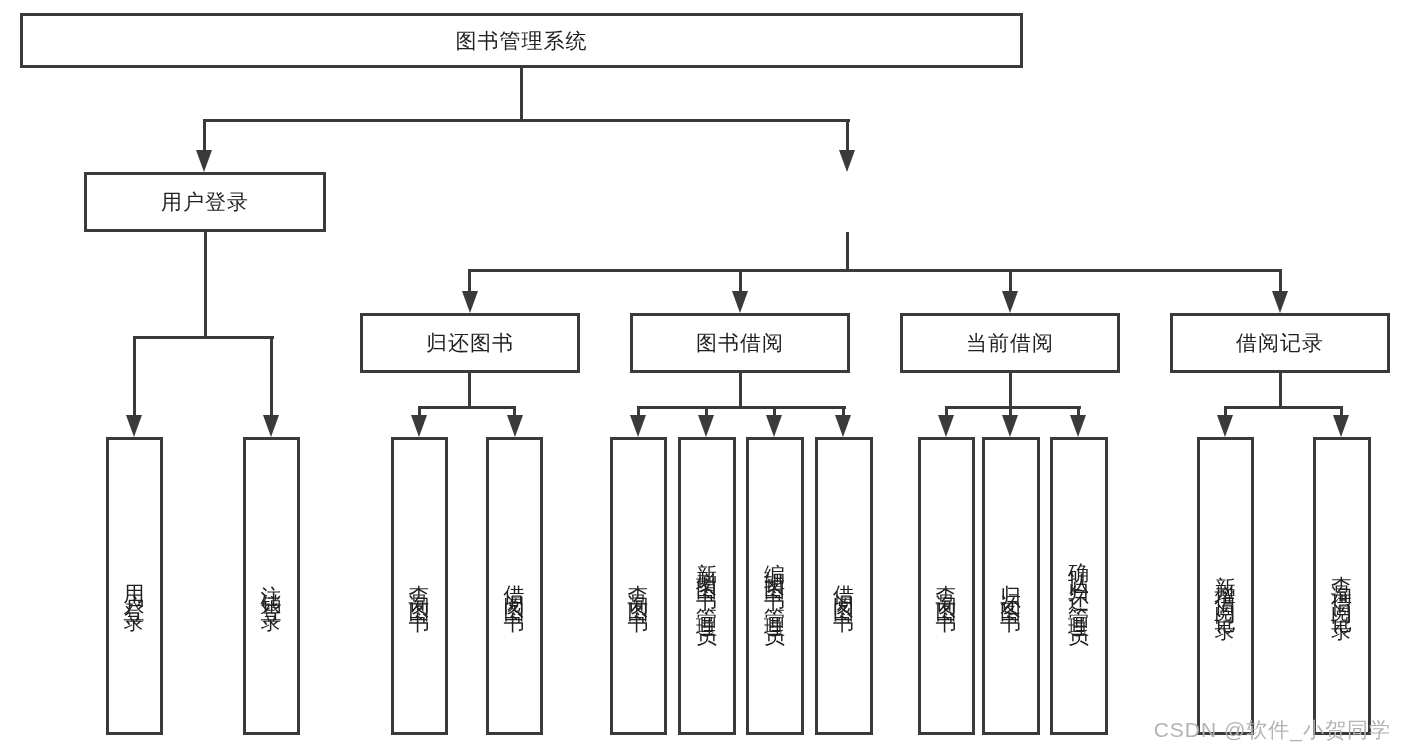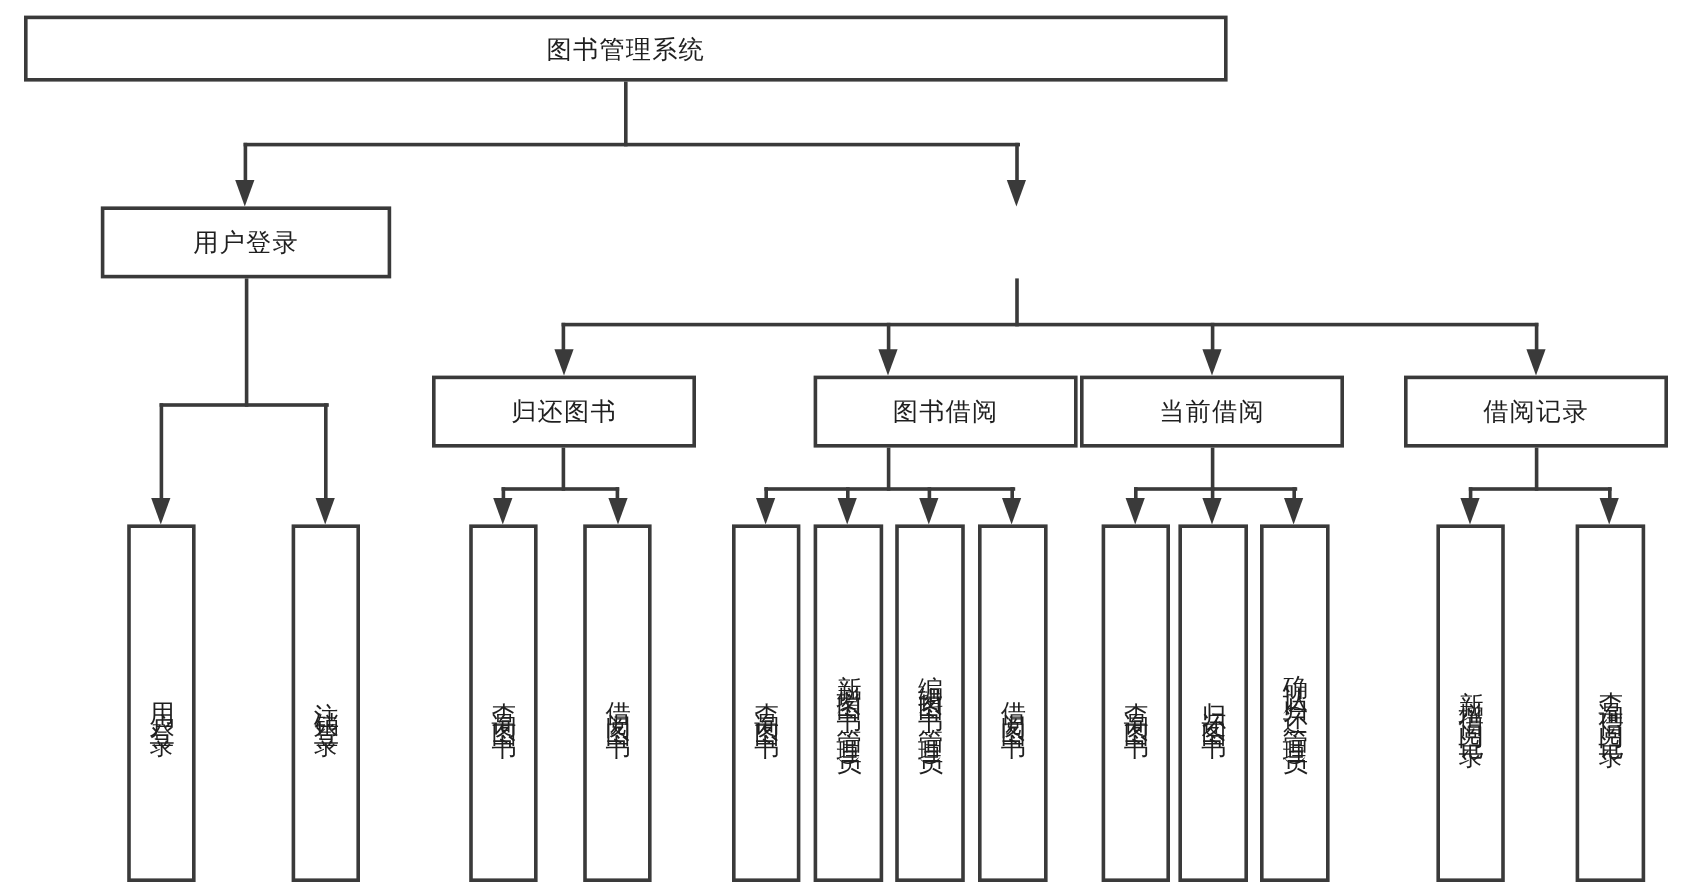--- a/index.html
+++ b/index.html
@@ -94,21 +94,21 @@
   <div class="line" style="left:1009px; top:269px; width:3px; height:26px;"></div>
   <div class="line" style="left:1279px; top:269px; width:3px; height:26px;"></div>
   <div class="arrow" style="left:462px; top:291px;"></div>
   <div class="arrow" style="left:732px; top:291px;"></div>
   <div class="arrow" style="left:1002px; top:291px;"></div>
   <div class="arrow" style="left:1272px; top:291px;"></div>
 
   <div class="box" style="left:360px; top:313px; width:220px; height:60px;">
     <span>归还图书</span>
   </div>
-  <div class="box" style="left:630px; top:313px; width:220px; height:60px;margin-left:48px;">
+  <div class="box" style="left:630px; top:313px; width:220px; height:60px;">
     <span>图书借阅</span>
   </div>
   <div class="box" style="left:900px; top:313px; width:220px; height:60px;">
     <span>当前借阅</span>
   </div>
   <div class="box" style="left:1170px; top:313px; width:220px; height:60px;">
     <span>借阅记录</span>
   </div>
 
   <div class="line" style="left:468px; top:373px; width:3px; height:36px;"></div>
@@ -178,14 +178,15 @@
   <div class="vbox" style="left:1050px; top:437px; width:58px; height:298px;">
     <span>确认归还（管理员）</span>
   </div>
   <div class="vbox" style="left:1197px; top:437px; width:57px; height:298px;">
     <span>新增借阅记录</span>
   </div>
   <div class="vbox" style="left:1313px; top:437px; width:58px; height:298px;">
     <span>查询借阅记录</span>
   </div>
 
+  <div class="watermark">CSDN @软件_小贺同学</div>
 
 </div>
 
 </body></html>

